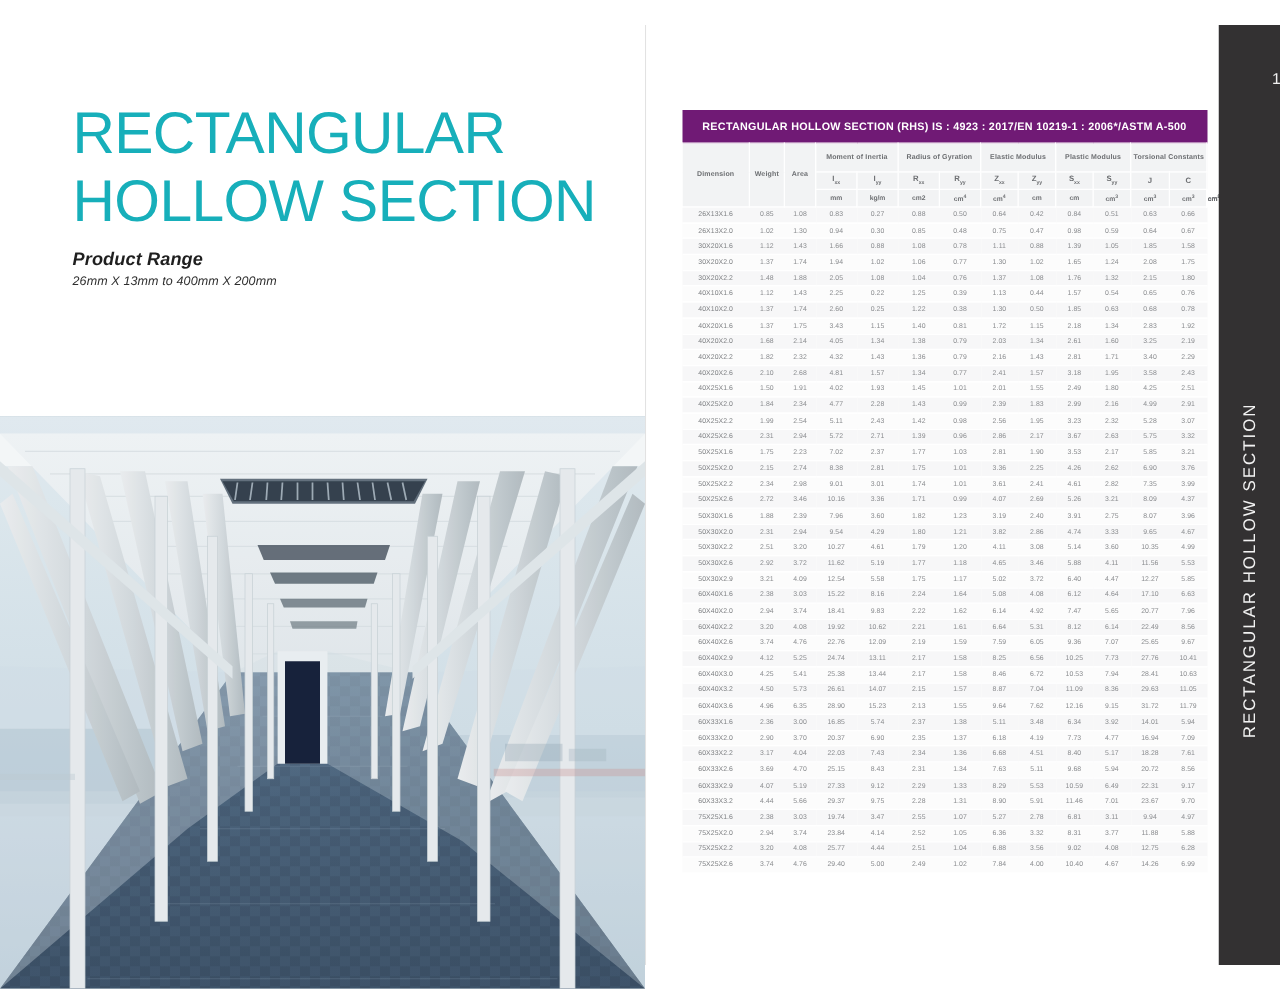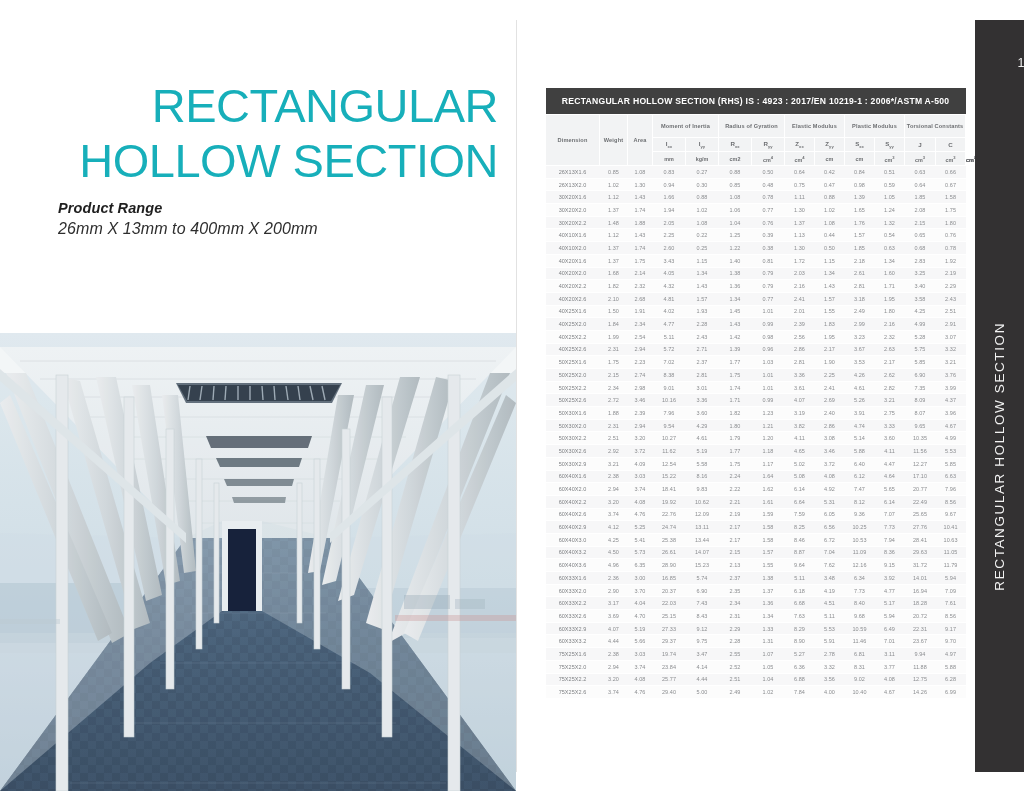--- a/index.html
+++ b/index.html
@@ -7,52 +7,52 @@
     width:1024px;height:791px;
     background:#ffffff;
     font-family:"Liberation Sans",sans-serif;
     overflow:hidden;
     position:relative;
   }
   .page{position:absolute;inset:0;background:#ffffff;}
 
   
   .left-col{position:absolute;left:0;top:0;width:516px;height:791px;background:#ffffff;}
-  .title-block{position:absolute;left:58px;top:78px;width:440px;text-align:right;}
+  .title-block{position:absolute;left:58px;top:78px;width:440px;}
   .main-title{
     color:#17afba;
     font-size:47px;
     line-height:1.18;
     letter-spacing:-0.5px;
     font-weight:400;
     margin:0;
     white-space:pre-line;
   }
   .spec-block{position:absolute;left:58px;top:200px;width:430px;color:#2b2b2b;font-style:italic;}
   .spec-label{font-size:14.5px;font-weight:bold;color:#1f1f1f;margin:0 0 4px 0;letter-spacing:0.1px;}
-  .spec-value{font-size:16px;font-weight:400;color:#2e2e2e;margin:0 0 20px 0;letter-spacing:0.1px;}
+  .spec-value{font-size:10px;font-weight:400;color:#2e2e2e;margin:0 0 20px 0;letter-spacing:0.1px;}
 
   
   .photo{
     position:absolute;left:0;top:333px;width:516px;height:458px;
     overflow:hidden;background:#c6d4dc;
   }
   .photo svg{display:block;width:516px;height:458px;}
 
   
   .divider{position:absolute;left:516px;top:20px;width:1px;height:752px;background:#e2e2e2;}
   .right-col{position:absolute;left:517px;top:0;width:458px;height:791px;background:#ffffff;}
 
   
   .table-wrap{position:absolute;left:28px;top:88px;width:420px;}
   table.rhs{border-collapse:collapse;width:420px;table-layout:fixed;}
   table.rhs th,table.rhs td{padding:0;margin:0;}
 
   .tbl-title td{
-    background:#404040;color:#ffffff;
+    background:#701a75;color:#ffffff;
     font-size:8.6px;font-weight:bold;letter-spacing:0.25px;
     text-align:center;height:26px;vertical-align:middle;
   }
   .grp th{
     background:#f2f3f4;color:#6d6f72;
     font-size:5.6px;font-weight:bold;letter-spacing:0.15px;
     text-align:center;height:22px;vertical-align:middle;
     border:1px solid #ffffff;line-height:1.25;
   }
   .sym th{

